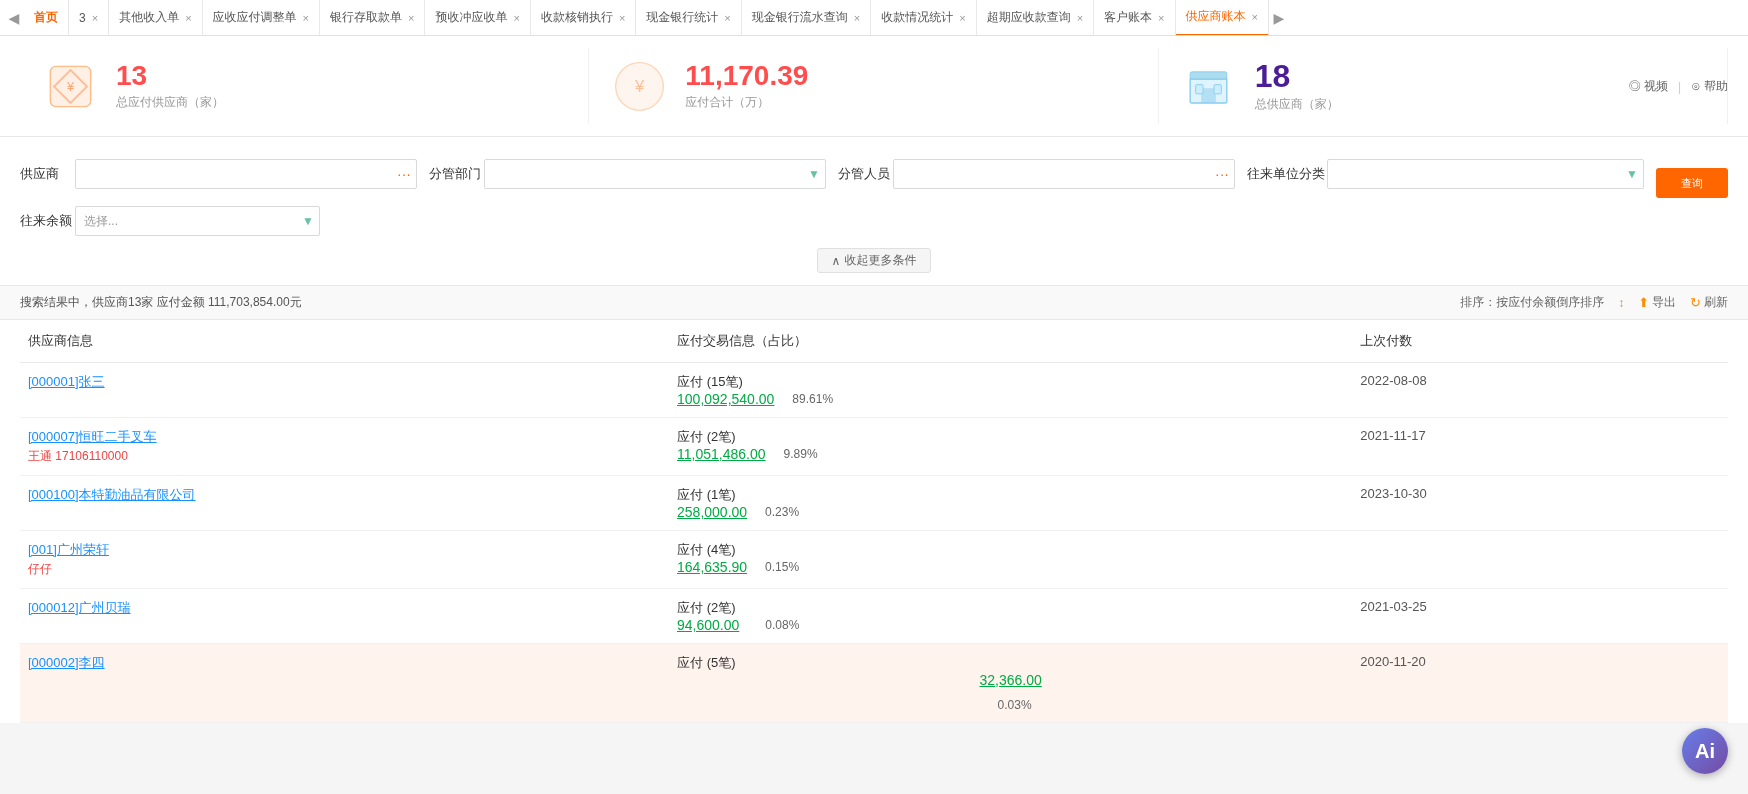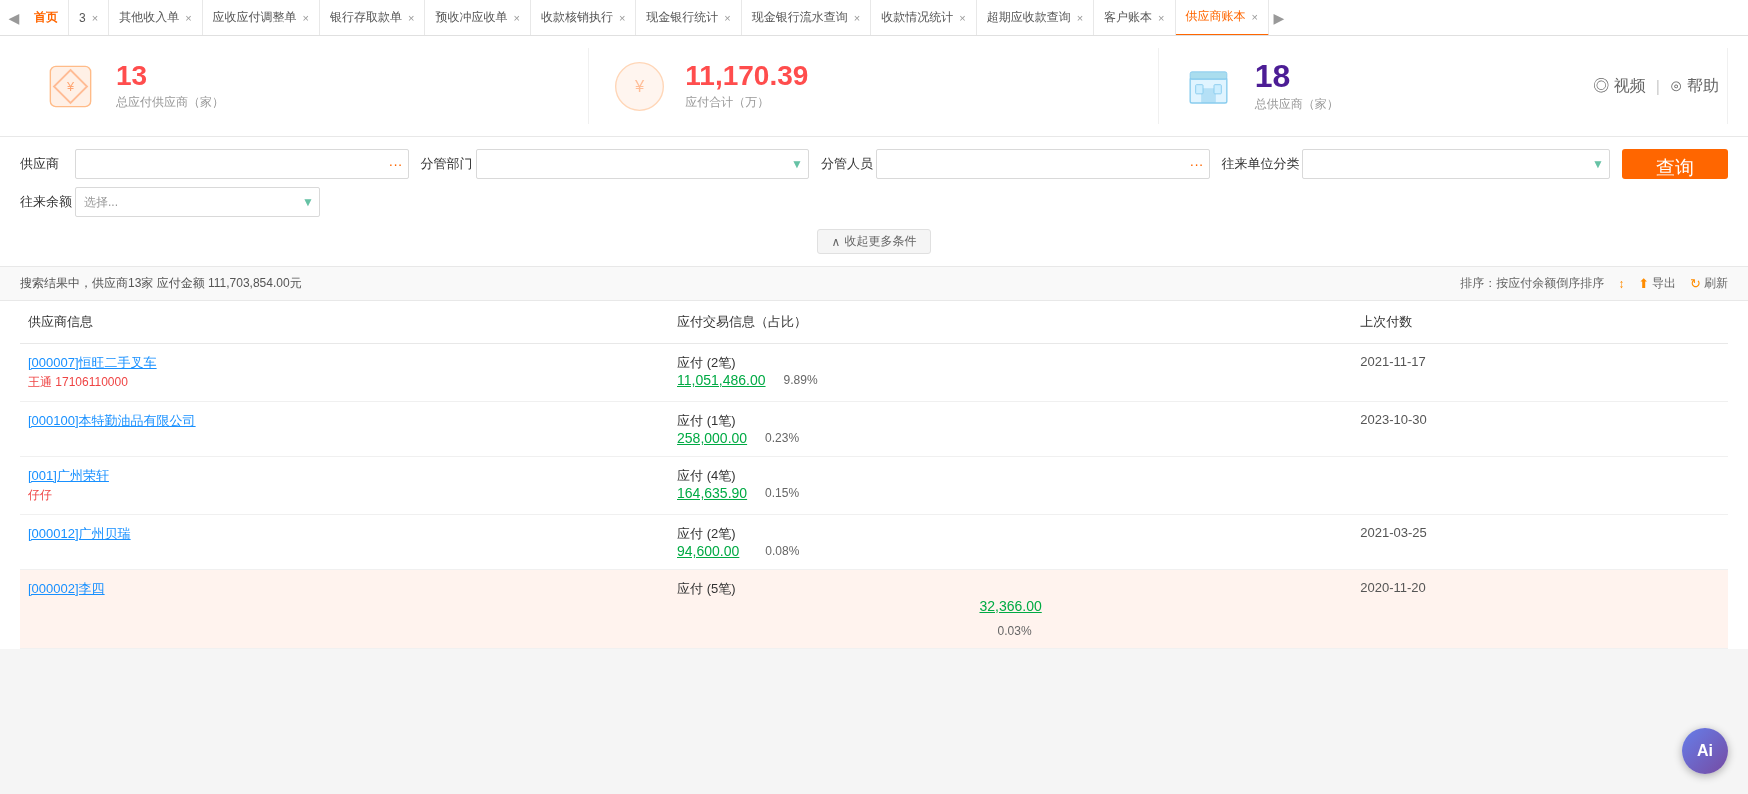--- a/index.html
+++ b/index.html
@@ -81,24 +81,24 @@
       color: #ff4d4d;
       line-height: 1.1;
     }
     .stat-label {
       font-size: 12px;
       color: #999;
       margin-top: 2px;
     }
     .stat-help {
       position: absolute;
-      right: 29px;
+      right: 20px;
       top: 50%;
       transform: translateY(-50%);
-      font-size: 16px;
+      font-size: 12px;
       color: #666;
       display: flex;
       align-items: center;
       gap: 10px;
     }
     .stat-help a { color: #666; text-decoration: none; cursor: pointer; }
 
     
     .filter-area {
       background: #fff;
@@ -169,25 +169,26 @@
       right: 6px;
       color: #66c2a5;
       font-size: 12px;
       pointer-events: none;
     }
     .query-btn {
       background: #ff6600;
       color: #fff;
       border: none;
       border-radius: 3px;
-      padding: 6px 34px;
-      font-size: 19px;
+      padding: 6px 25px;
+      font-size: 11px;
       cursor: pointer;
       height: 30px;
       white-space: nowrap;
+      margin-top: 19px;
     }
     .collapse-bar {
       display: flex;
       justify-content: center;
       padding: 4px 0;
     }
     .collapse-btn {
       display: flex;
       align-items: center;
       gap: 4px;
@@ -289,21 +290,21 @@
       right: 20px;
       bottom: 20px;
       background: linear-gradient(135deg, #667eea, #764ba2);
       color: #fff;
       border-radius: 50%;
       width: 46px;
       height: 46px;
       display: flex;
       align-items: center;
       justify-content: center;
-      font-size: 16px;
+      font-size: 20px;
       font-weight: bold;
       cursor: pointer;
       box-shadow: 0 2px 8px rgba(0,0,0,0.3);
     }
   </style>
 </head>
 <body>
 
 <nav class="top-nav">
 
@@ -464,20 +465,31 @@
   <table class="data-table">
     <thead>
       <tr>
         <th style="width:38%;">供应商信息</th>
         <th style="width:40%;">应付交易信息（占比）</th>
         <th style="width:22%;">上次付数</th>
       </tr>
     </thead>
     <tbody id="table-body">
 
+    <tr>
+          <td><a class="supplier-link">[000001]张三</a></td>
+          <td>
+            <div><span class="tx-count">应付 (15笔)</span></div>
+            <div style="display: flex; align-items: center; gap: 10px;">
+              <a class="amount-green">100,092,540.00</a>
+              <span class="tx-percent">89.61%</span>
+            </div>
+          </td>
+          <td class="date-text">2022-08-08</td>
+        </tr>
         <tr>
           <td><a class="supplier-link">[000007]恒旺二手叉车</a><div class="supplier-sub">王通  17106110000</div></td>
           <td>
             <div><span class="tx-count">应付 (2笔)</span></div>
             <div style="display: flex; align-items: center; gap: 10px;">
               <a class="amount-green">11,051,486.00</a>
               <span class="tx-percent">9.89%</span>
             </div>
           </td>
           <td class="date-text">2021-11-17</td>

